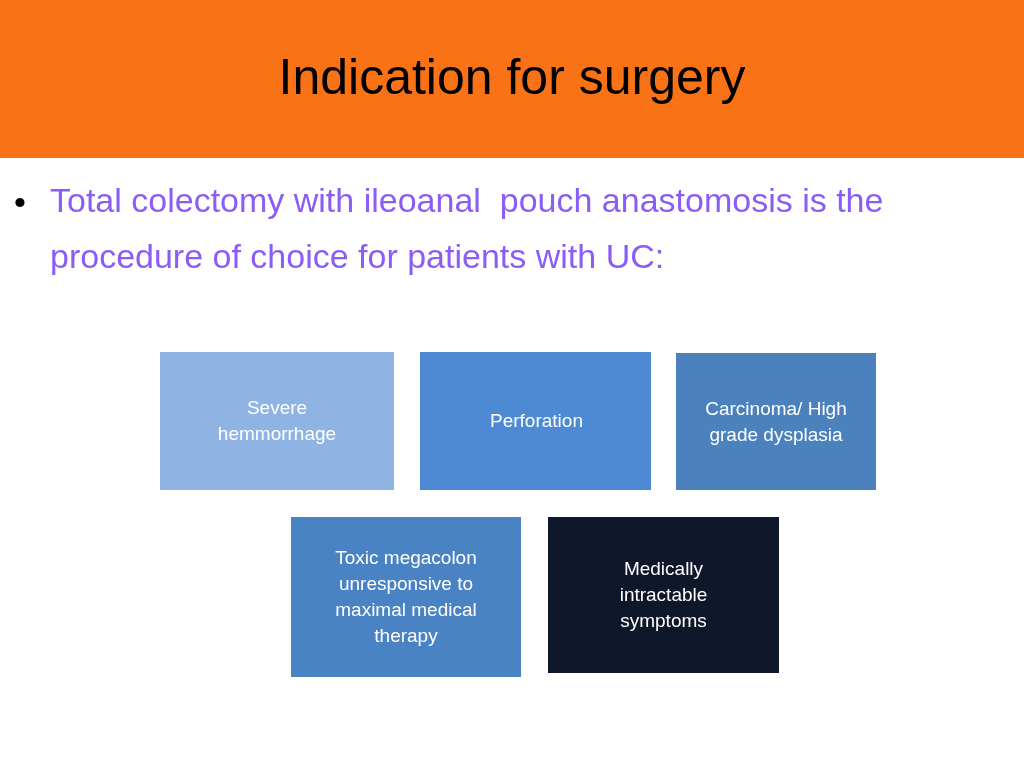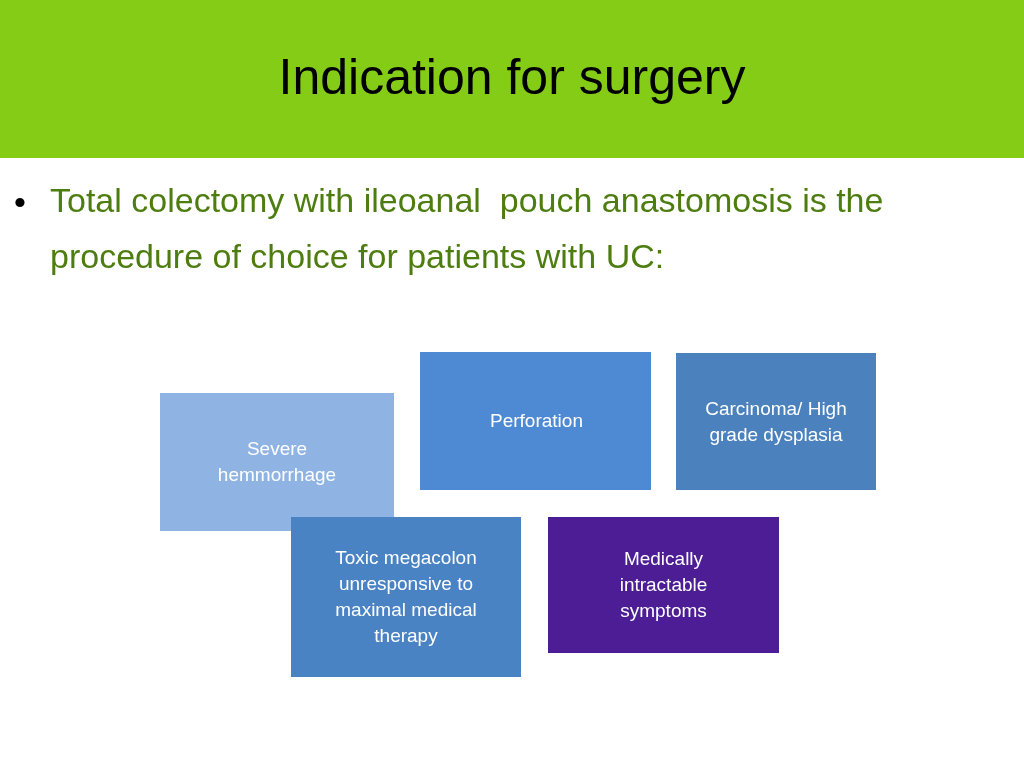--- a/index.html
+++ b/index.html
@@ -24,21 +24,21 @@
     background: #ffffff;
   }
 
   
   #title-banner {
     position: absolute;
     left: 0;
     top: 0;
     width: 1024px;
     height: 158px;
-    background: #84cc16;
+    background: #f97316;
   }
   #slide-title {
     position: absolute;
     left: 0;
     top: 44px;
     width: 1024px;
     text-align: center;
     font-size: 50px;
     line-height: 66px;
     color: #000000;
@@ -63,21 +63,21 @@
     position: absolute;
     left: 14px;
     top: 2px;
     font-size: 34px;
     line-height: 56px;
     color: #000000;
   }
   .bullet-text {
     font-size: 34px;
     line-height: 56px;
-    color: #4d7c0f;
+    color: #8b5cf6;
     white-space: pre-wrap;
   }
 
   
   .box {
     position: absolute;
     display: flex;
     align-items: center;
     justify-content: center;
     text-align: center;
@@ -85,38 +85,37 @@
     font-size: 19px;
     line-height: 26px;
     padding: 4px 10px;
     box-sizing: border-box;
     white-space: pre-line;
   }
 
   #box-severe-hemmorrhage {
     left: 160px;  top: 352px;  width: 234px; height: 138px;
     background: #8fb4e3;
-    margin-top: 41px;
   }
   #box-perforation {
     left: 420px;  top: 352px;  width: 231px; height: 138px;
     background: #4e8ad4;
     padding-left: 12px;
   }
   #box-carcinoma {
     left: 676px;  top: 353px;  width: 200px; height: 137px;
     background: #4b82be;
   }
   #box-toxic-megacolon {
     left: 291px;  top: 517px;  width: 230px; height: 160px;
     background: #4a83c4;
   }
   #box-medically-intractable {
-    left: 548px;  top: 517px;  width: 231px; height: 136px;
-    background: #4c1d95;
+    left: 548px;  top: 517px;  width: 231px; height: 156px;
+    background: #0f172a;
   }
 </style>
 </head>
 <body>
 
 <div id="slide">
 
   <div id="title-banner">
     <div id="slide-title">Indication for surgery</div>
   </div>

